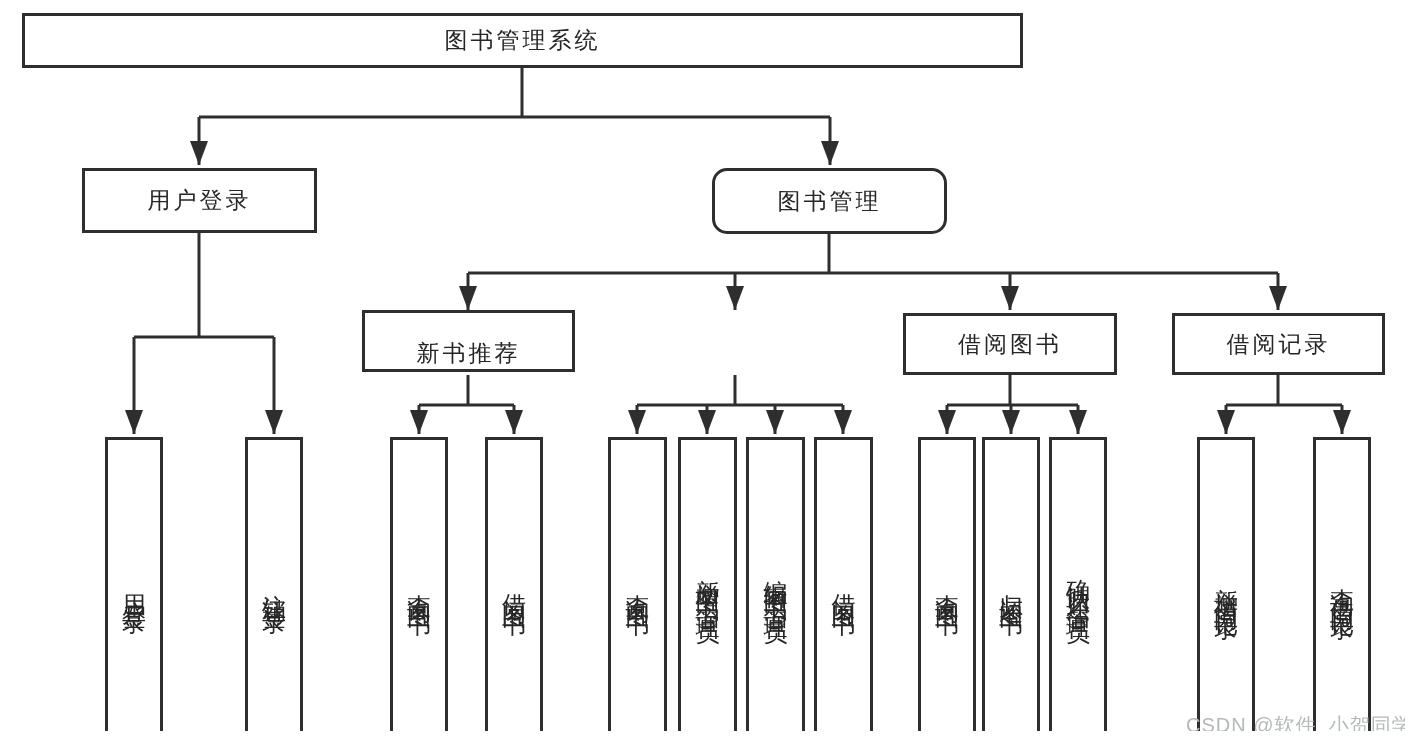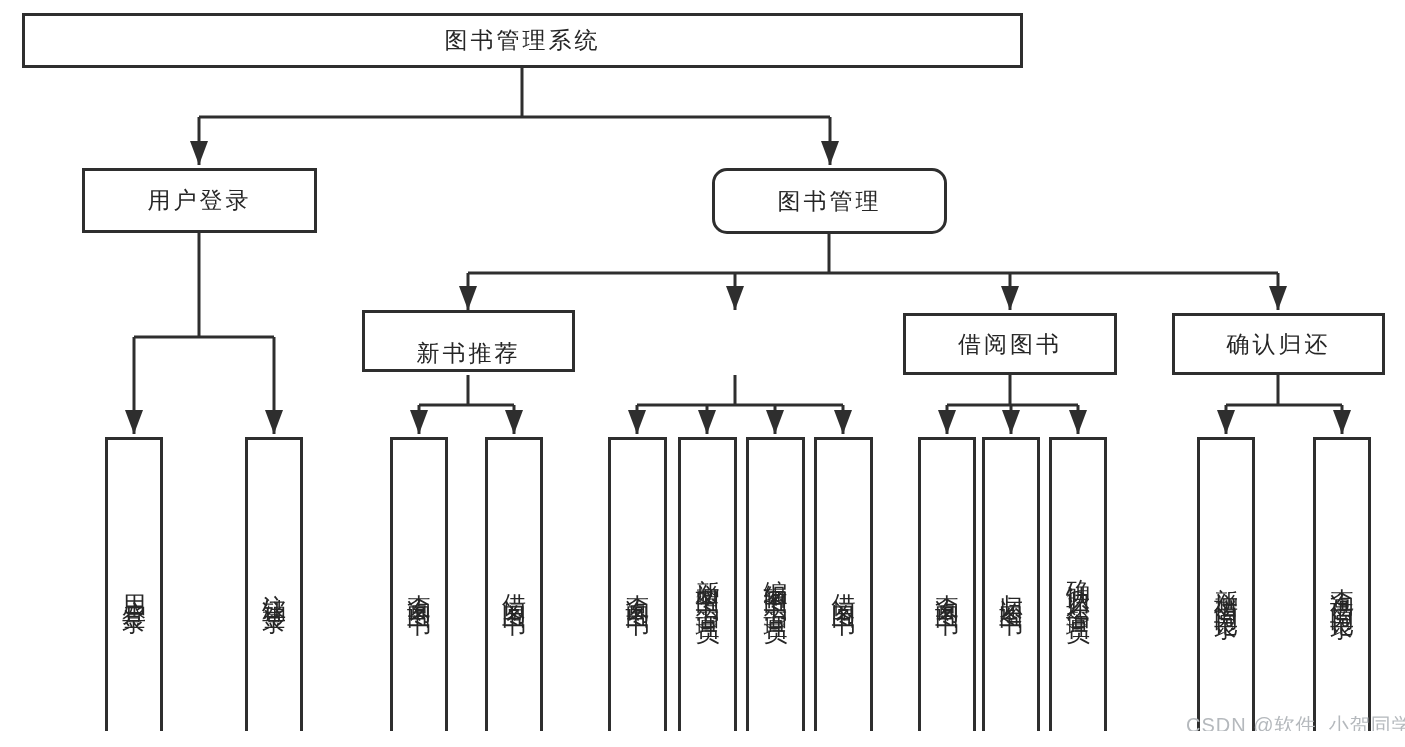--- a/index.html
+++ b/index.html
@@ -121,21 +121,21 @@
     <span class="lbl">图书管理</span>
   </div>
 
   <div class="box hbox" style="left:362px; top:310px; width:213px; height:62px;align-items:flex-end;">
     <span class="lbl">新书推荐</span>
   </div>
   <div class="box hbox" style="left:903px; top:313px; width:214px; height:62px;">
     <span class="lbl">借阅图书</span>
   </div>
   <div class="box hbox" style="left:1172px; top:313px; width:213px; height:62px;">
-    <span class="lbl">确认归还</span>
+    <span class="lbl">借阅记录</span>
   </div>
 
   <div class="box vbox" style="left:105px; top:437px; width:58px; height:300px;">
     <span class="lbl">用户登录</span>
   </div>
   <div class="box vbox" style="left:245px; top:437px; width:58px; height:300px;">
     <span class="lbl">注销登录</span>
   </div>
 
   <div class="box vbox" style="left:390px; top:437px; width:58px; height:300px;">

